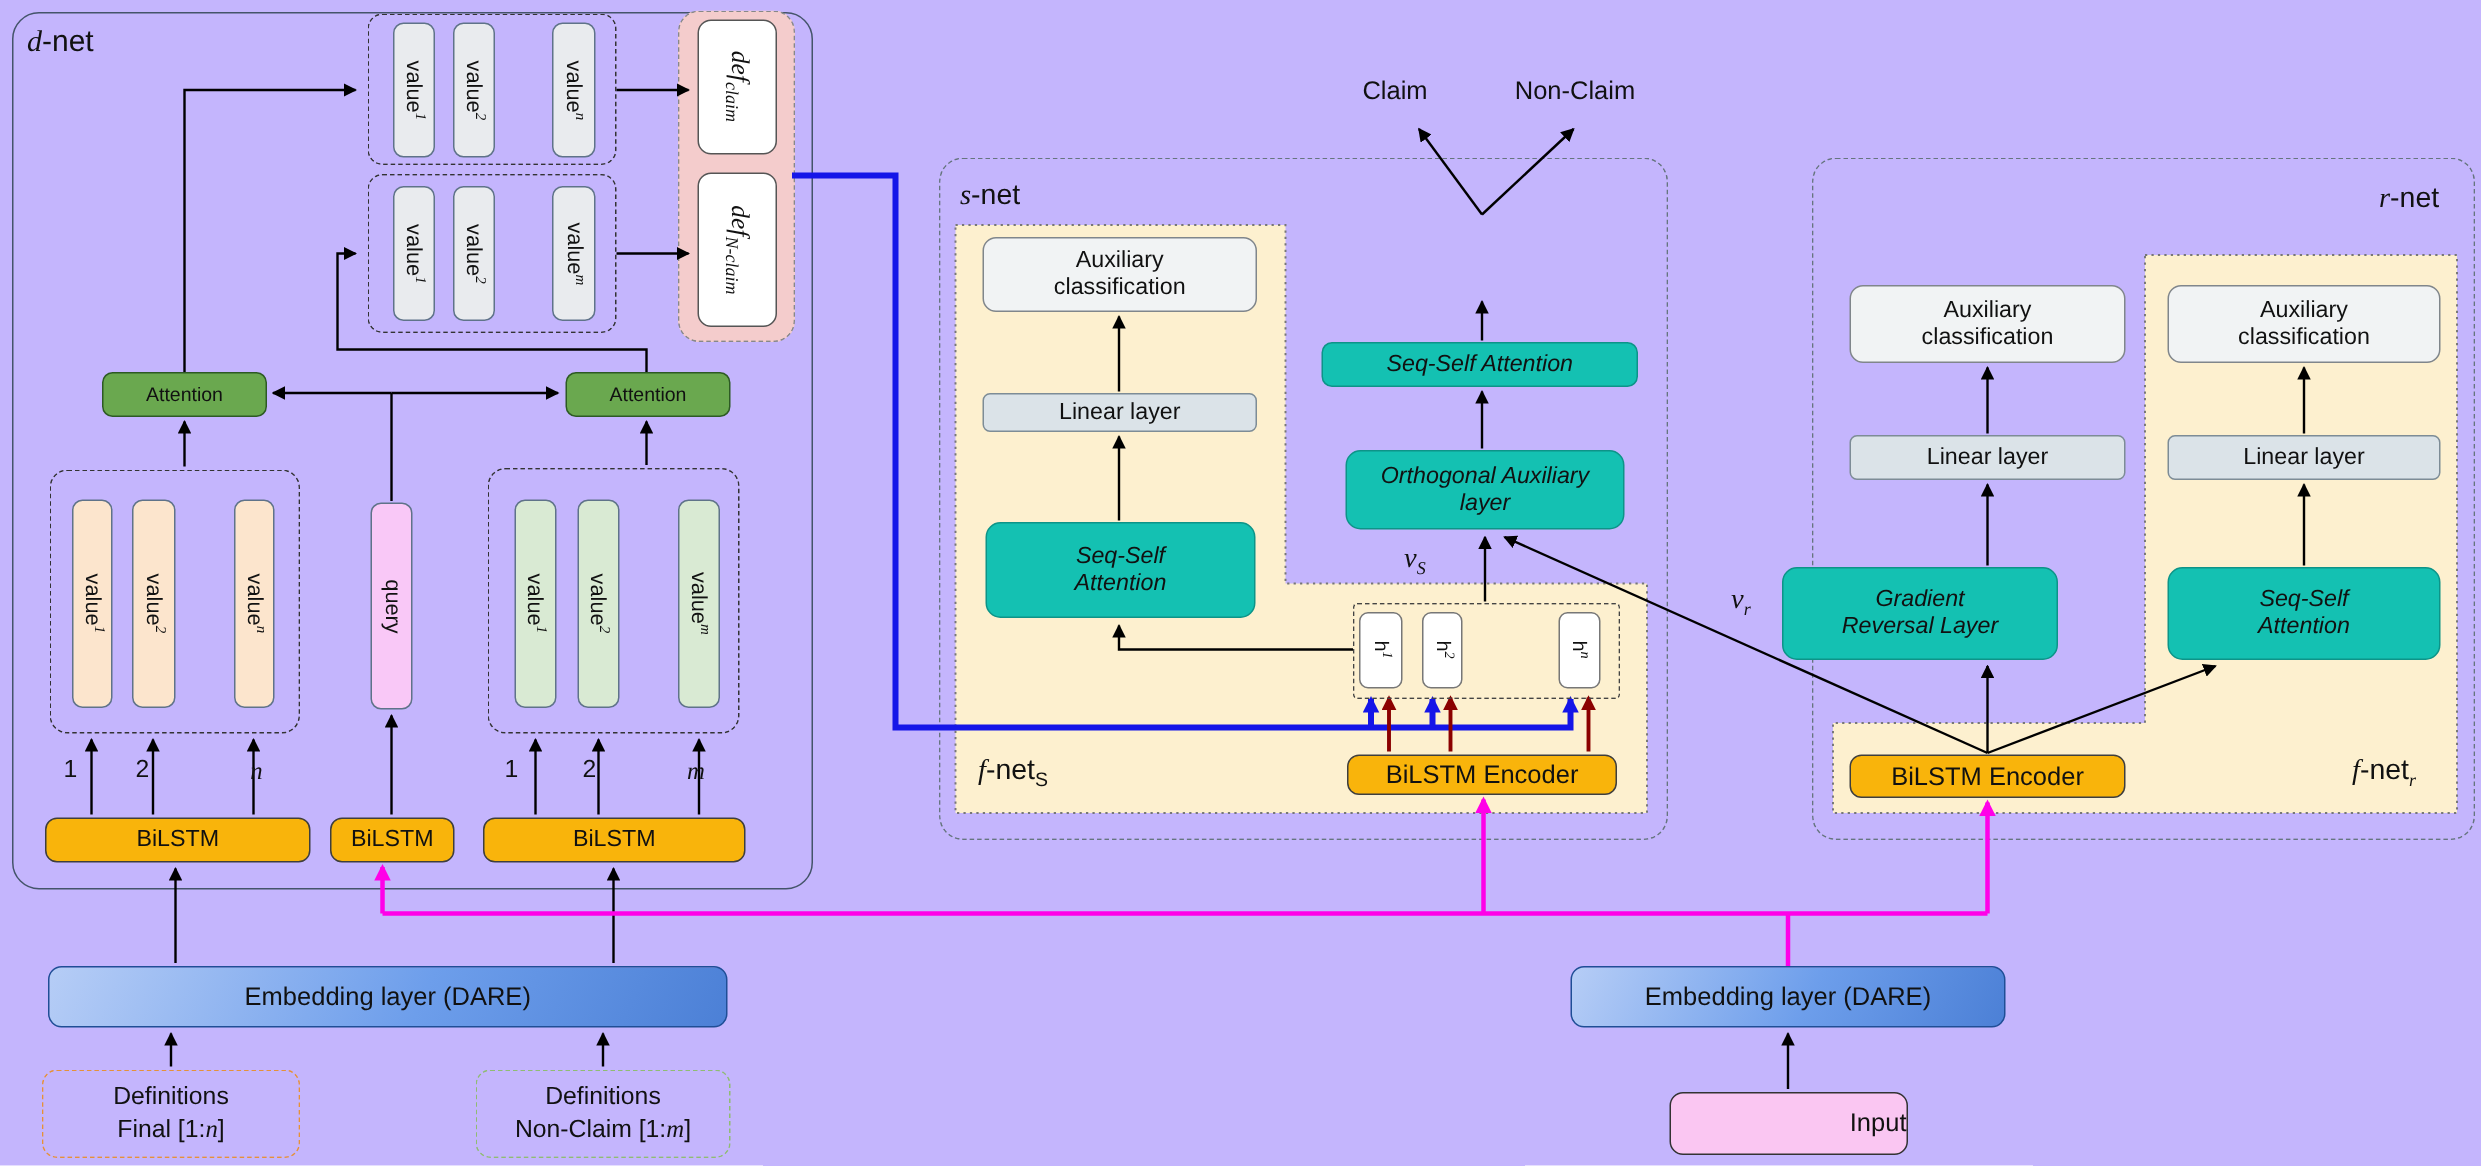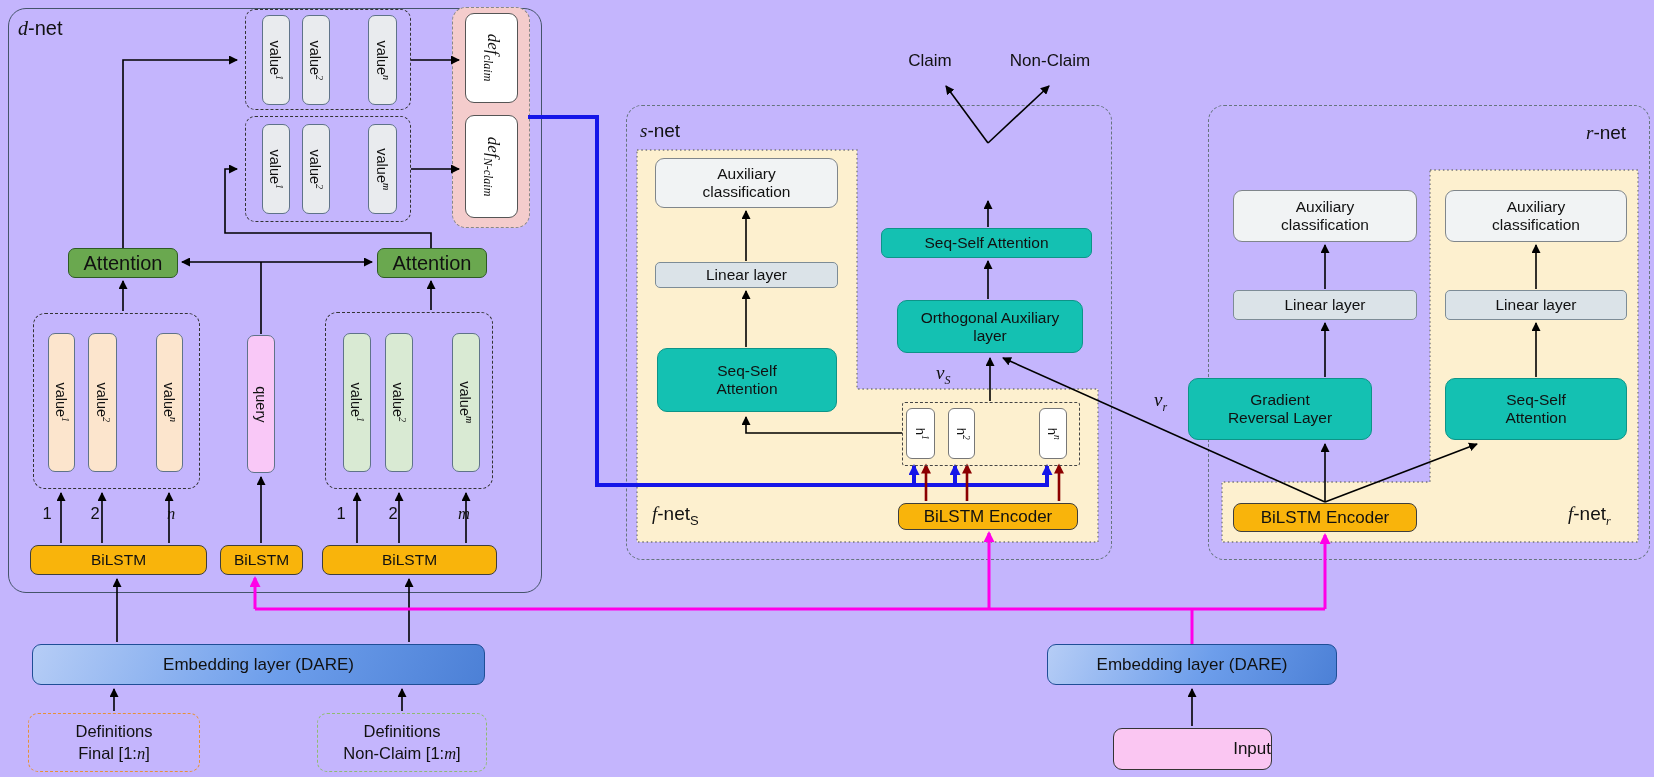--- a/index.html
+++ b/index.html
@@ -10,24 +10,24 @@
   .box{position:absolute;box-sizing:border-box;display:flex;align-items:center;justify-content:center;
        text-align:center;line-height:1.15;background:#fff;border:1.3px solid #5f7389;border-radius:7px;
        font-size:15.5px;z-index:3;}
   .gray{background:#e9ebee;}
   .peach{background:#fce5cd;}
   .lgreen{background:#d9ead3;}
   .pinkq{background:#f9c8f7;}
   .whitepill{background:#fff;border:1.2px solid #777;}
   .amber{background:#f9b40b;border:1.4px solid #3e3e3e;border-radius:8px;font-size:15.5px;}
   .amberbig{font-size:17px;}
-  .teal{background:#14c1b2;border:1.2px solid #0d9488;border-radius:10px;}
+  .teal{background:#14c1b2;border:1.2px solid #0d9488;border-radius:10px;font-style:italic;}
   .lightgray{background:#f1f3f4;border:1.2px solid #80868b;border-radius:9px;}
   .bluegray{background:#dbe3e8;border:1.2px solid #7d8c96;border-radius:5px;}
-  .greenatt{background:#6aa84f;border:1.4px solid #2d5a24;border-radius:7px;font-size:20px;}
+  .greenatt{background:#6aa84f;border:1.4px solid #2d5a24;border-radius:7px;font-size:13px;}
   .grad{background:linear-gradient(115deg,#b6cdf6 0%,#6d9eeb 55%,#4c80d6 100%);
         border:1.3px solid #1f4e96;border-radius:9px;font-size:17px;}
   .inputbox{background:#fac6f2;border:1.3px solid #333;border-radius:9px;font-size:17px;}
   .dash{border:1.5px dashed #555;border-radius:10px;background:transparent;}
   .vert{transform:rotate(90deg);white-space:nowrap;font-size:14.5px;}
   .ser{font-family:"Liberation Serif",serif;font-style:italic;}
   .ms{font-family:"Liberation Serif",serif;font-style:italic;font-size:10px;}
   .msub{font-family:"Liberation Serif",serif;font-style:italic;font-size:12px;}
   .lbl{position:absolute;z-index:4;font-size:16px;}
   .nettitle{font-size:20px;}

